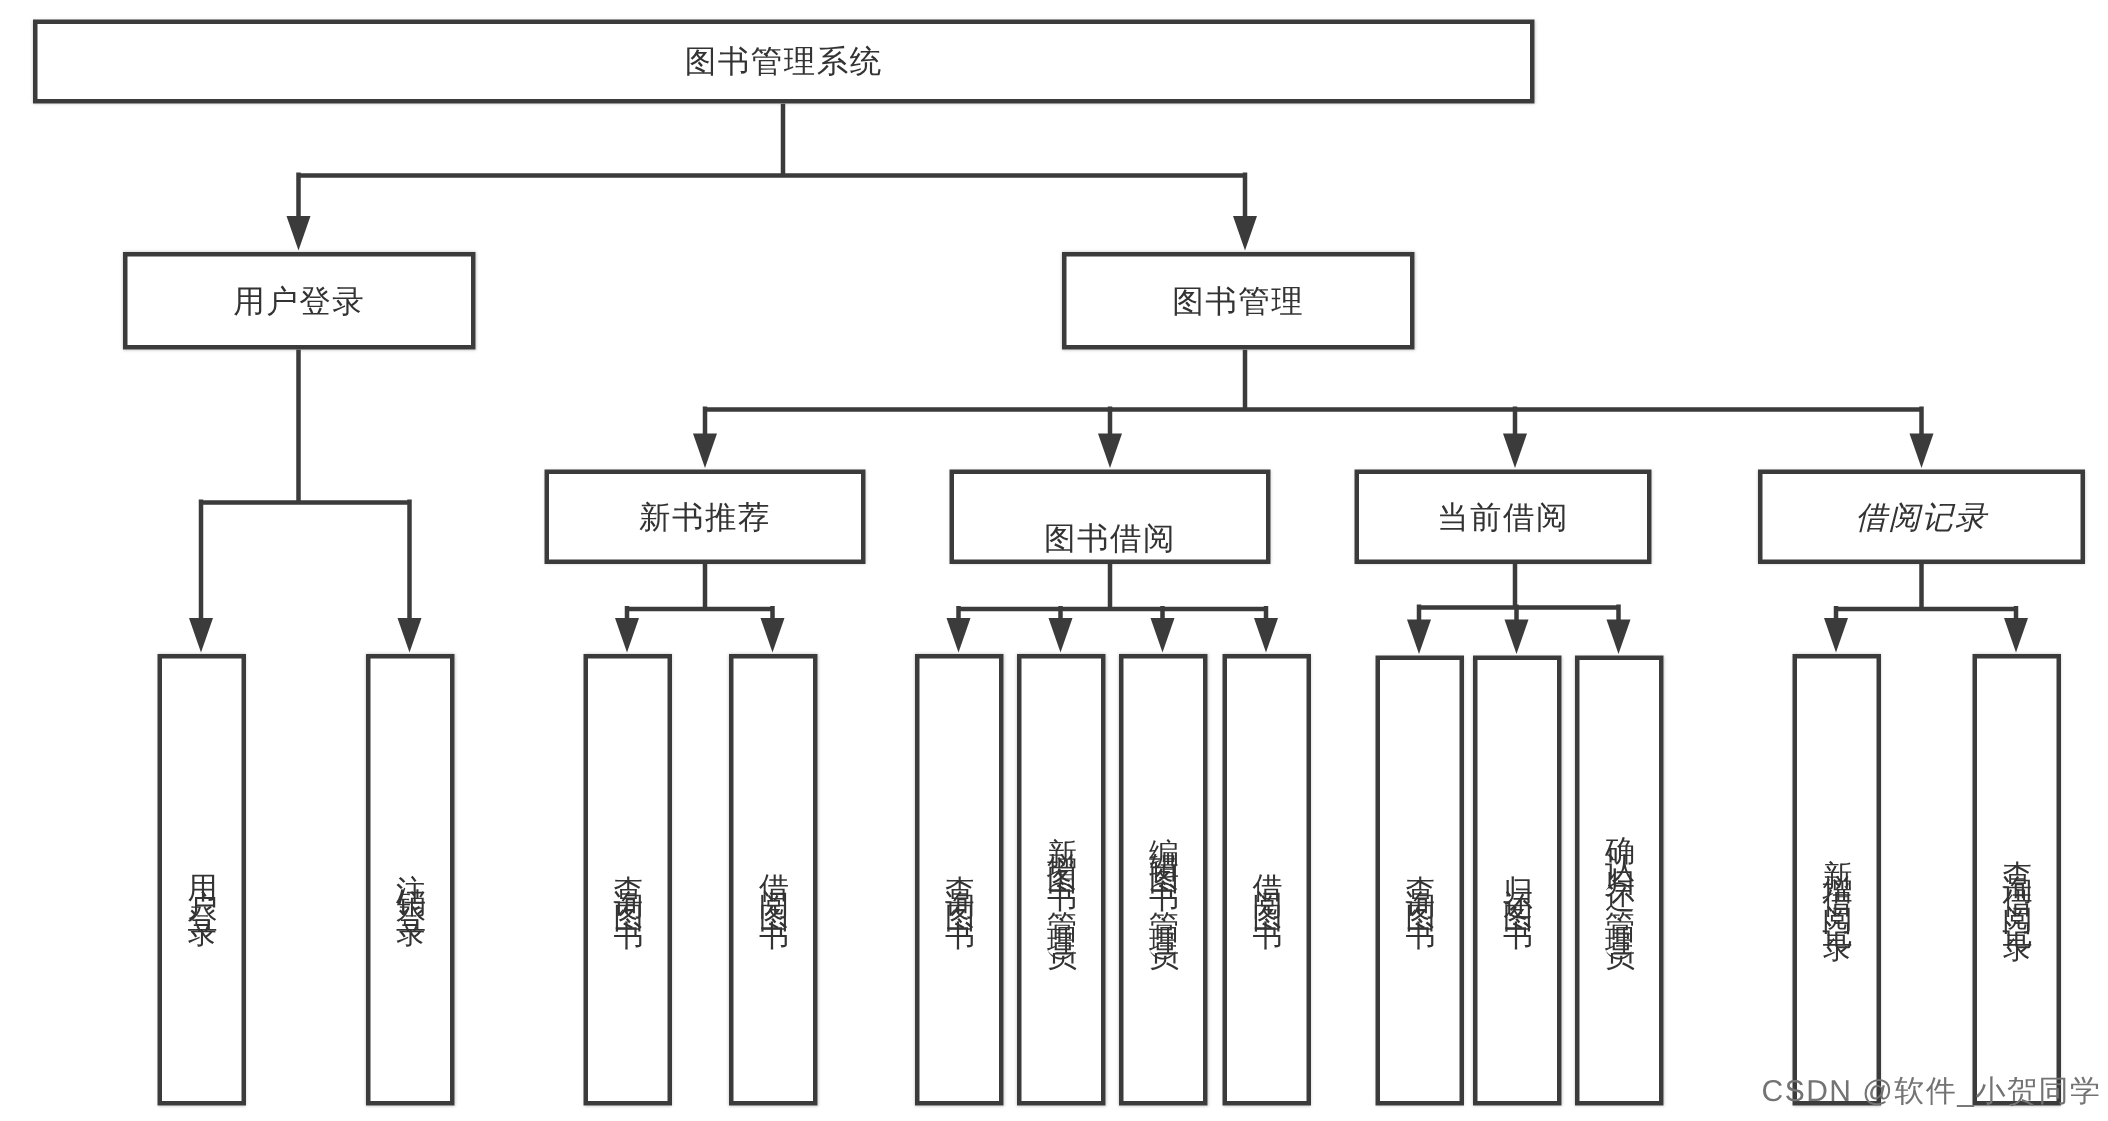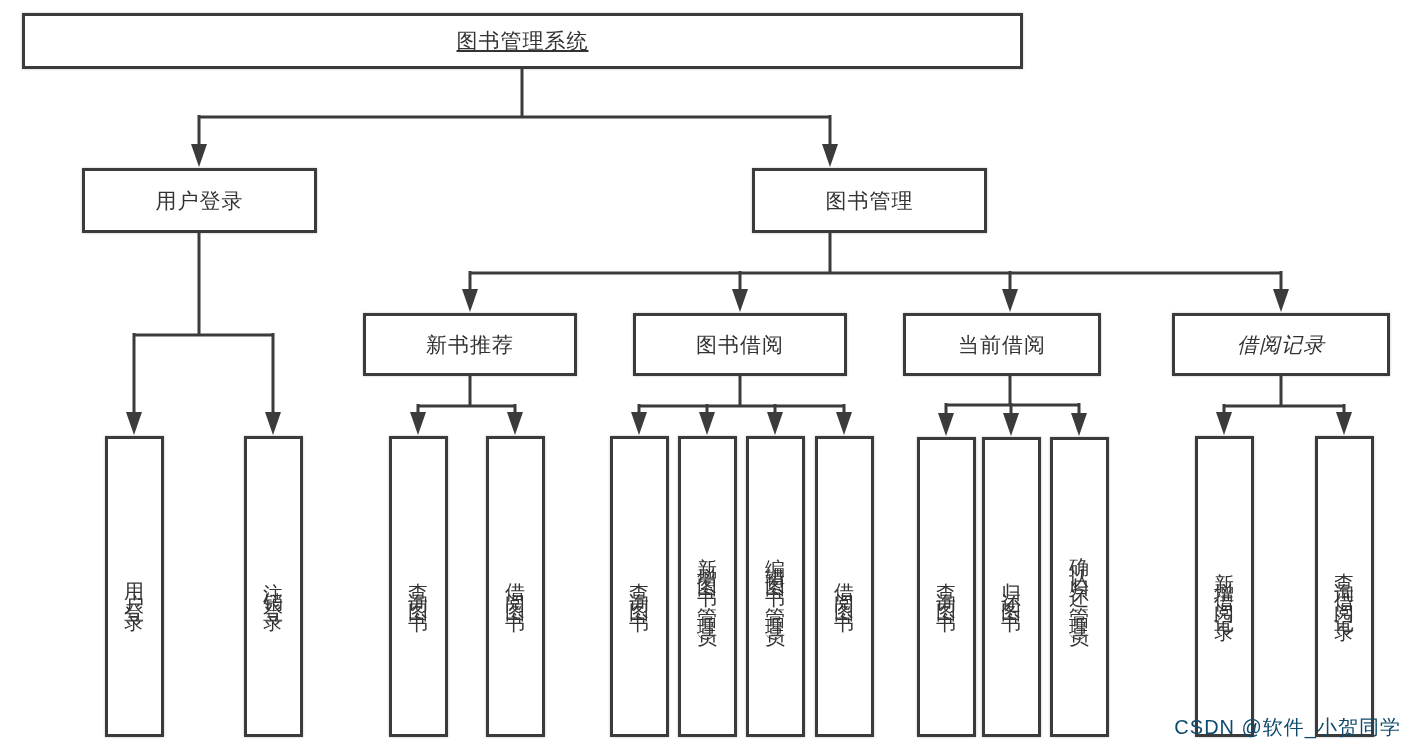--- a/index.html
+++ b/index.html
@@ -43,21 +43,21 @@
     font-size: 20px;
     letter-spacing: 10px;
     line-height: 1;
     white-space: nowrap;
   }
   .watermark {
     position: absolute;
     right: 4px;
     top: 714px;
     font-size: 20px;
-    color: #0c4a6e;
+    color: #737373;
     letter-spacing: 1px;
     white-space: nowrap;
   }
 </style>
 </head>
 <body>
 
 <div class="stage">
 
   <svg class="connector-layer" viewBox="0 0 1405 747" xmlns="http://www.w3.org/2000/svg">
@@ -100,35 +100,35 @@
 
       <polygon points="938,413 954,413 946,436"></polygon>
       <polygon points="1003,413 1019,413 1011,436"></polygon>
       <polygon points="1071,413 1087,413 1079,436"></polygon>
 
       <polygon points="1216,412 1232,412 1224,435"></polygon>
       <polygon points="1336,412 1352,412 1344,435"></polygon>
     </g>
   </svg>
 
-  <div class="node" style="left:22px; top:13px; width:1001px; height:56px;text-decoration:underline;">
+  <div class="node" style="left:22px; top:13px; width:1001px; height:56px;">
     <span class="hlabel">图书管理系统</span>
   </div>
 
   <div class="node" style="left:82px; top:168px; width:235px; height:65px;">
     <span class="hlabel">用户登录</span>
   </div>
-  <div class="node" style="left:752px; top:168px; width:235px; height:65px;justify-content:center;">
+  <div class="node" style="left:708px; top:168px; width:235px; height:65px;justify-content:center;">
     <span class="hlabel">图书管理</span>
   </div>
 
   <div class="node" style="left:363px; top:313px; width:214px; height:63px;">
     <span class="hlabel">新书推荐</span>
   </div>
-  <div class="node" style="left:633px; top:313px; width:214px; height:63px;">
+  <div class="node" style="left:633px; top:313px; width:214px; height:63px;align-items:flex-end;">
     <span class="hlabel">图书借阅</span>
   </div>
   <div class="node" style="left:903px; top:313px; width:198px; height:63px;">
     <span class="hlabel">当前借阅</span>
   </div>
   <div class="node" style="left:1172px; top:313px; width:218px; height:63px;font-style:italic;">
     <span class="hlabel">借阅记录</span>
   </div>
 
   <div class="node leaf" style="left:105px; top:436px; width:59px; height:301px;">

